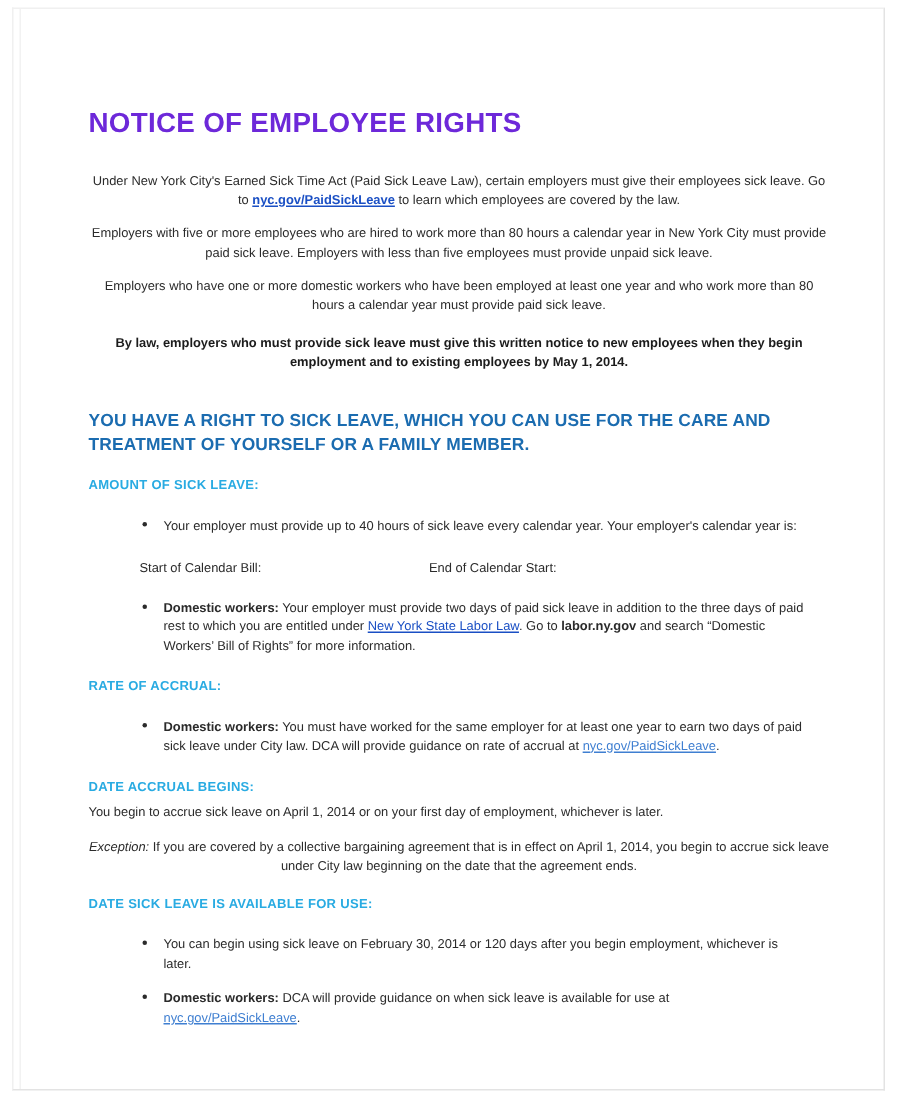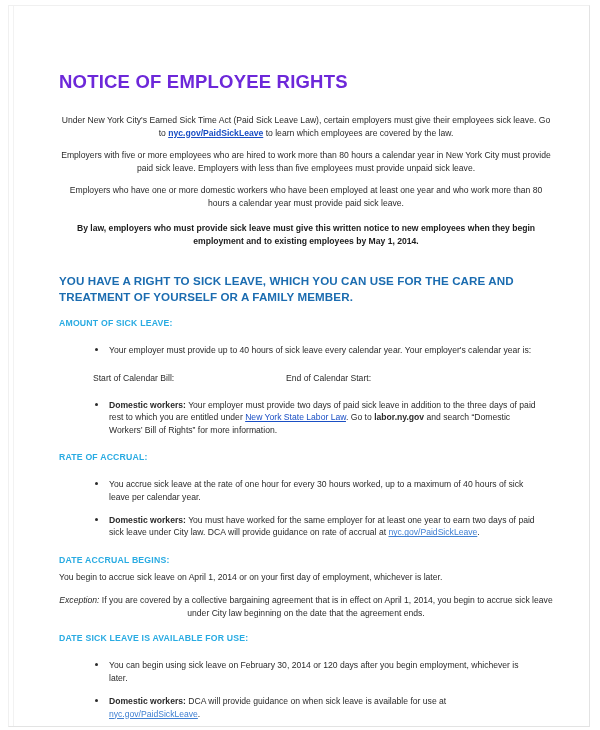--- a/index.html
+++ b/index.html
@@ -153,21 +153,20 @@
     <div class="calendar-row">
       <span class="cal-start">Start of Calendar Bill:</span>
       <span>End of Calendar Start:</span>
     </div>
     <ul class="bullets">
       <li><span class="bullet-dot"></span><span class="bold">Domestic workers:</span><span> Your employer must provide two days of paid sick leave in addition to the three days of paid rest to which you are entitled under </span><a class="doclink" href="#">New York State Labor Law</a><span>. Go to </span><span class="bold">labor.ny.gov</span><span> and search “Domestic Workers’ Bill of Rights” for more information.</span></li>
     </ul>
 
     <h3 class="sub-heading">RATE OF ACCRUAL:</h3>
     <ul class="bullets">
-      <li><span class="bullet-dot"></span><span>You accrue sick leave at the rate of one hour for every 30 hours worked, up to a maximum of 40 hours of sick leave per calendar year.</span></li>
       <li><span class="bullet-dot"></span><span class="bold">Domestic workers:</span><span> You must have worked for the same employer for at least one year to earn two days of paid sick leave under City law. DCA will provide guidance on rate of accrual at </span><a class="link-light" href="#">nyc.gov/PaidSickLeave</a><span>.</span></li>
     </ul>
 
     <h3 class="sub-heading">DATE ACCRUAL BEGINS:</h3>
     <p class="plain-para">You begin to accrue sick leave on April 1, 2014 or on your first day of employment, whichever is later.</p>
     <p class="plain-para exception"><span class="italic">Exception:</span><span> If you are covered by a collective bargaining agreement that is in effect on April 1, 2014, you begin to accrue sick leave under City law beginning on the date that the agreement ends.</span></p>
 
     <h3 class="sub-heading">DATE SICK LEAVE IS AVAILABLE FOR USE:</h3>
     <ul class="bullets">
       <li><span class="bullet-dot"></span><span>You can begin using sick leave on February 30, 2014 or 120 days after you begin employment, whichever is later.</span></li>

